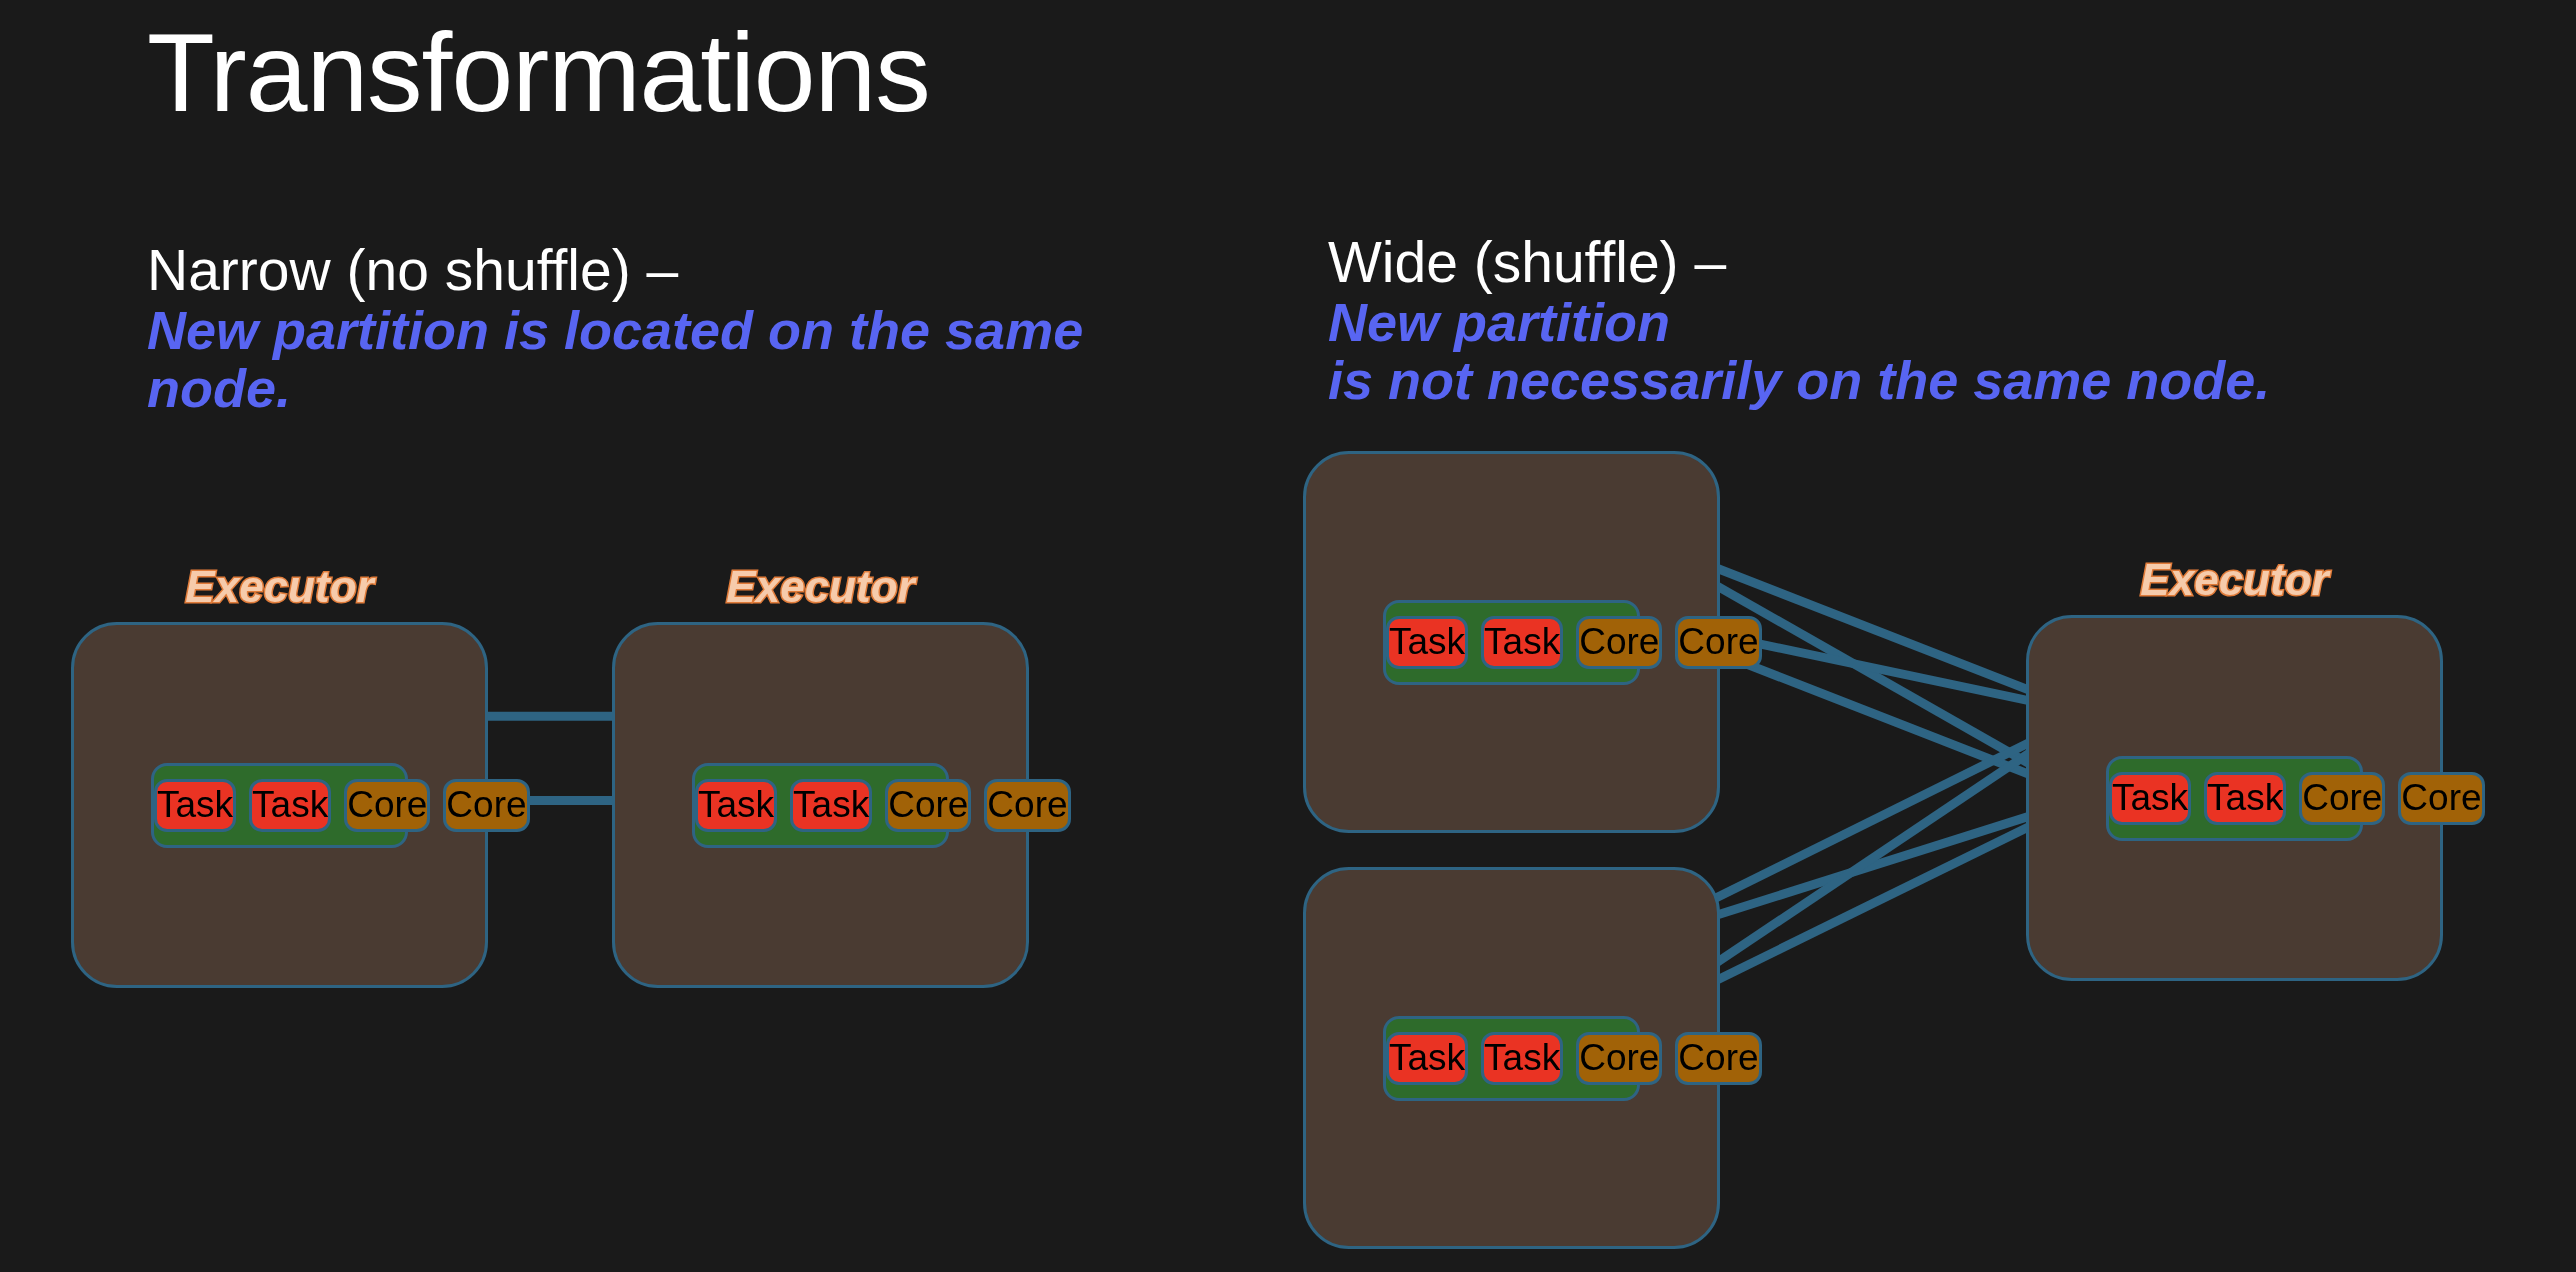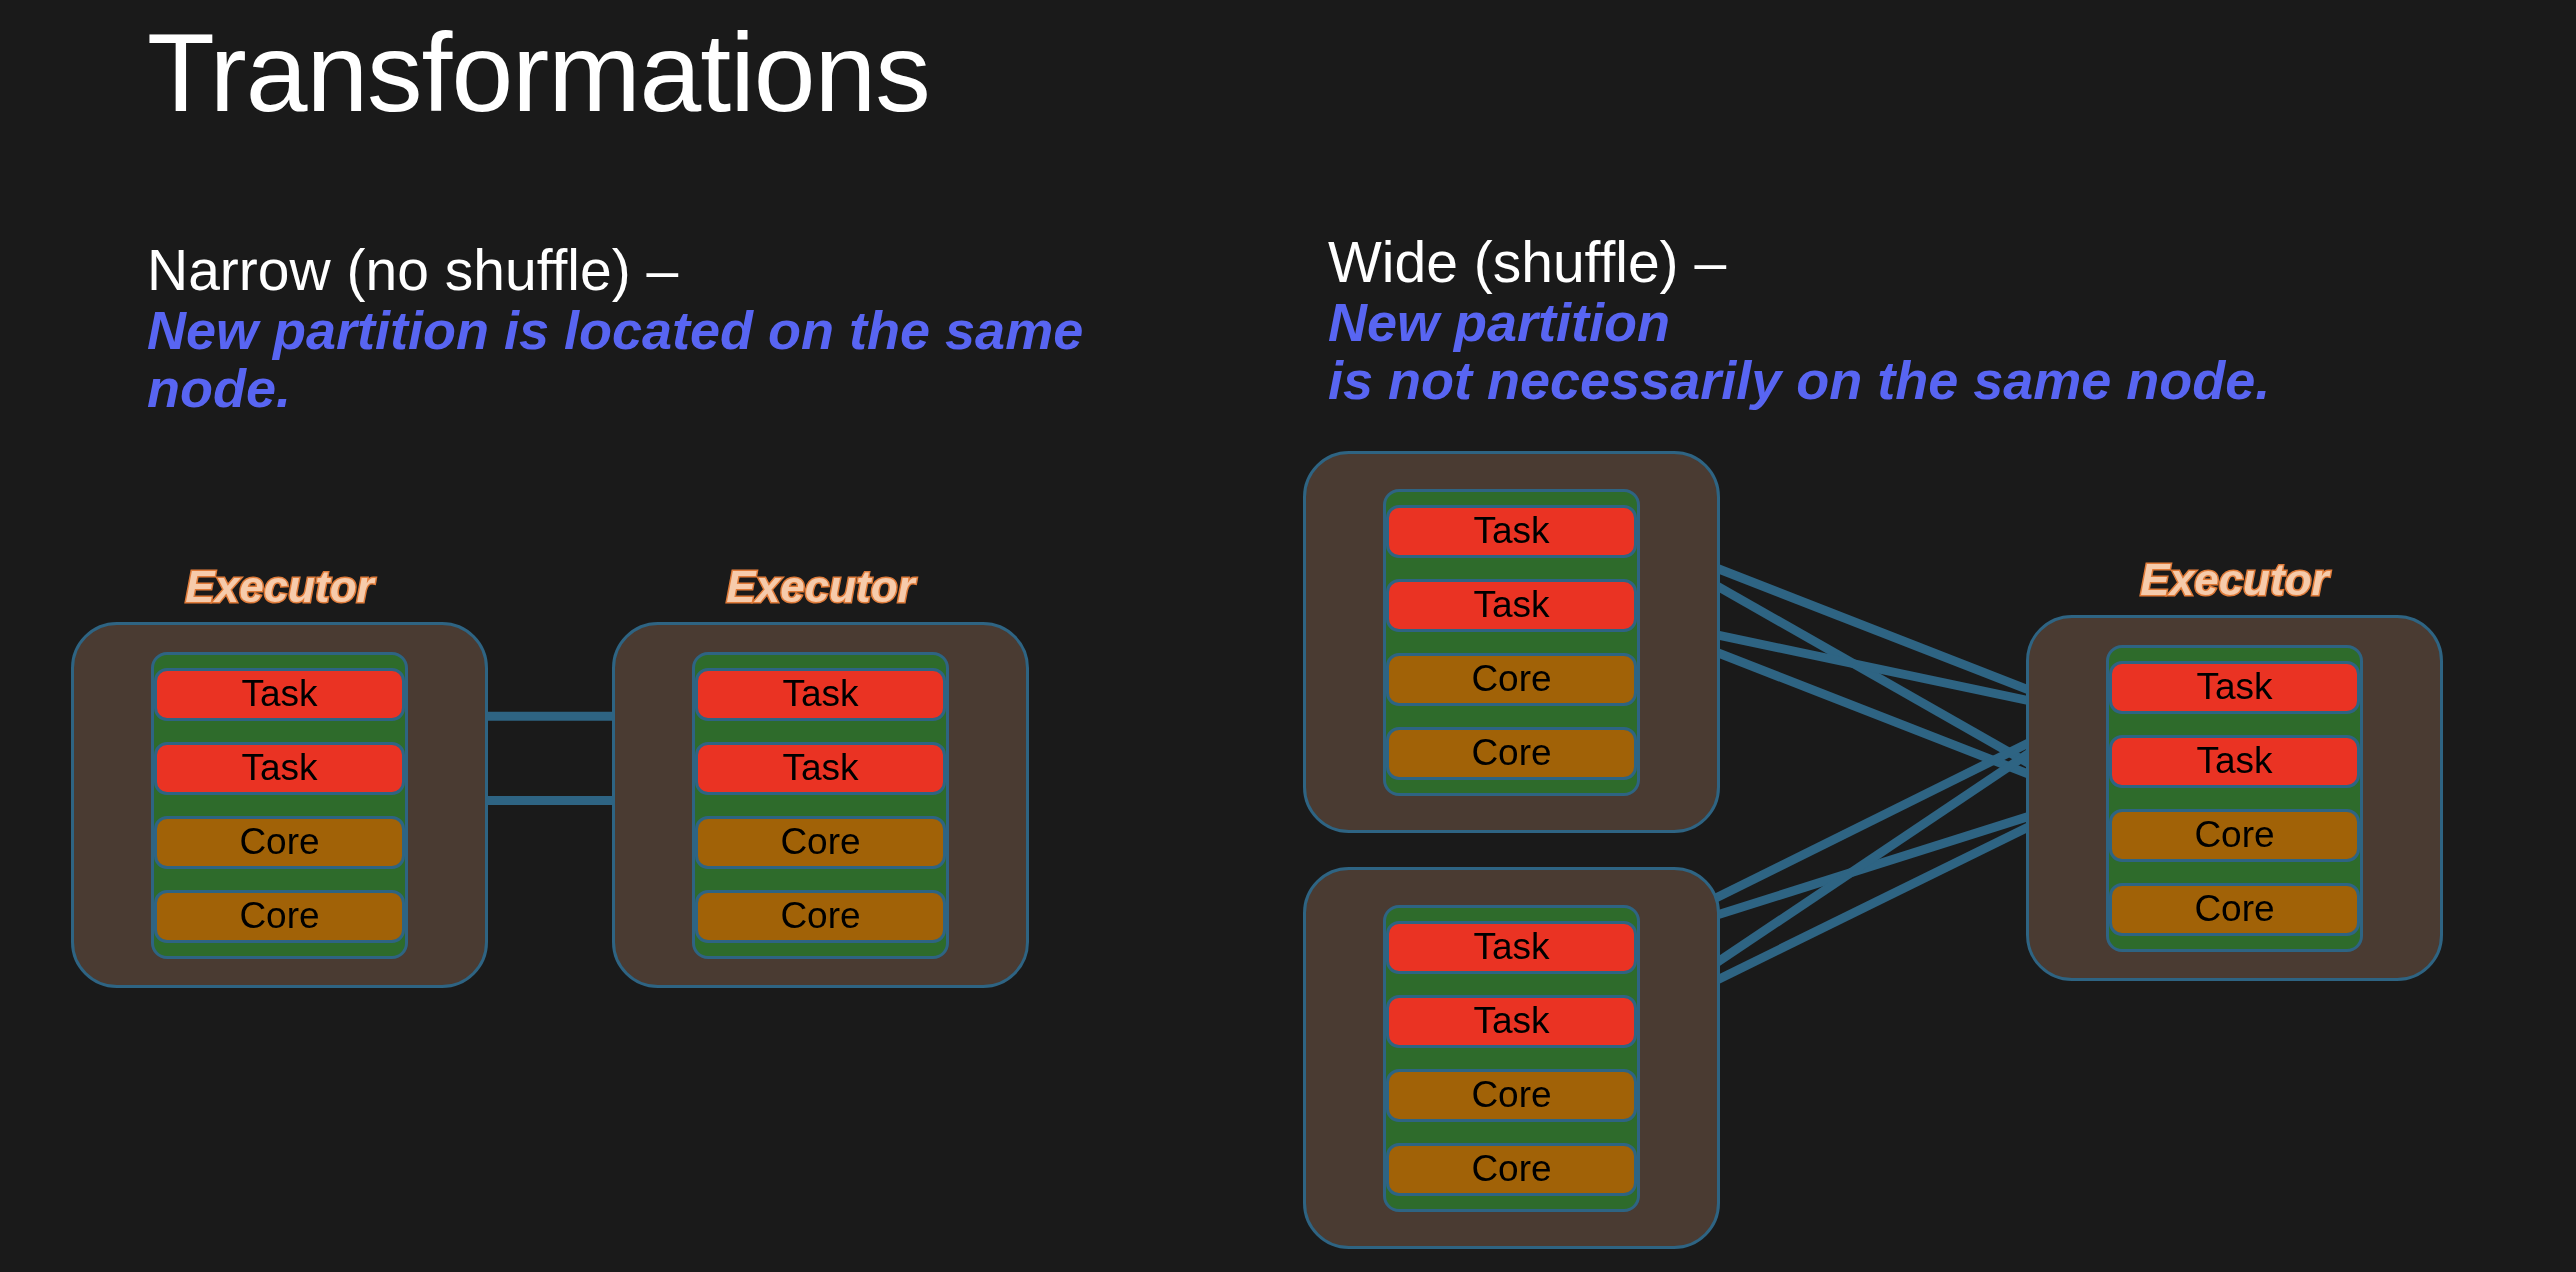--- a/index.html
+++ b/index.html
@@ -81,22 +81,22 @@
     display: flex;
     align-items: center;
     justify-content: center;
   }
   .core-stack {
     background: #2e6b2b;
     border: 3px solid #2e6483;
     border-radius: 16px;
     padding: 13px 0;
     display: flex;
-    flex-direction: column;
-    gap: 21px;
+    flex-direction: row;
+    gap: 13px;
     width: 251px;
   }
   .slot {
     height: 53px;
     border: 3px solid #2e6483;
     border-radius: 13px;
     display: flex;
     align-items: center;
     justify-content: center;
     font-size: 37px;

